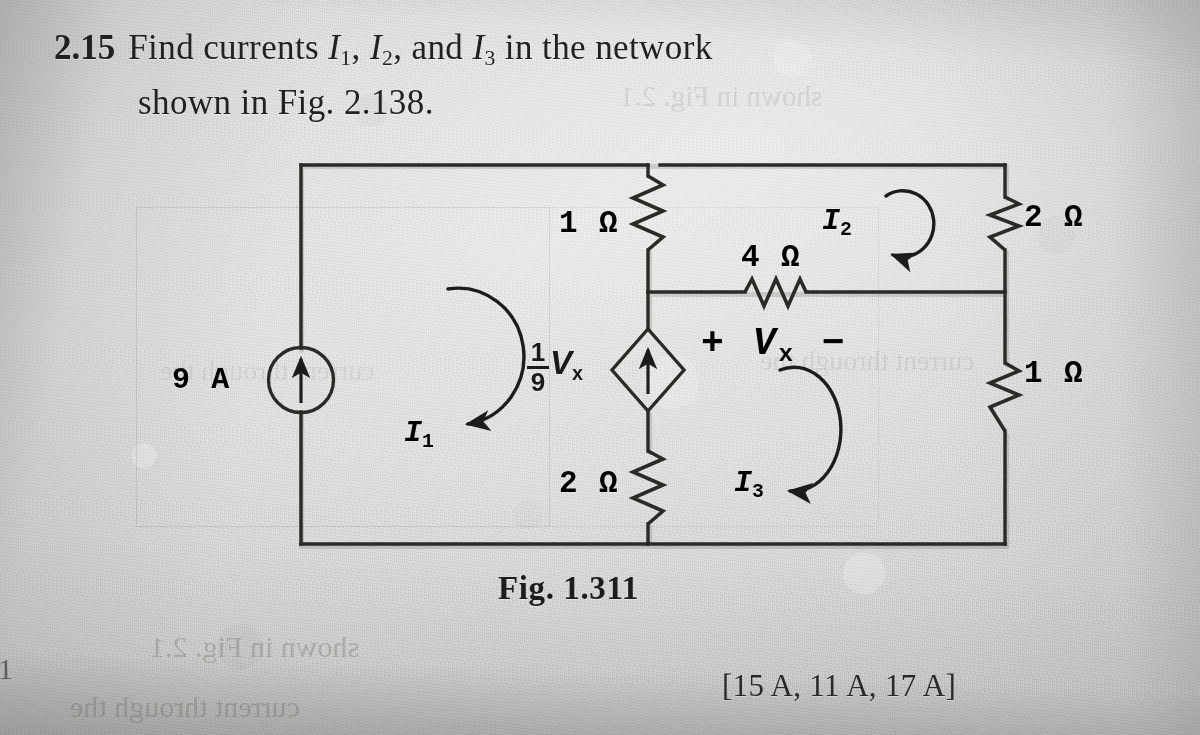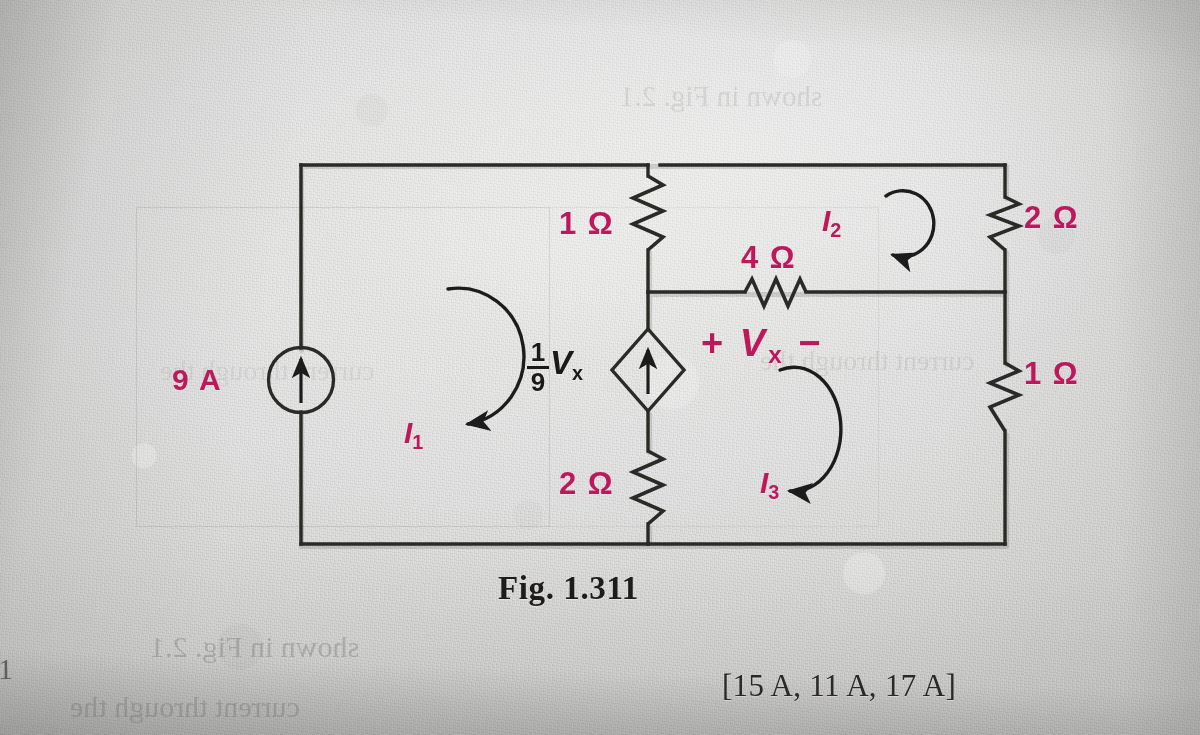--- a/index.html
+++ b/index.html
@@ -163,22 +163,22 @@
     font-size: 31px;
     letter-spacing: 0.3px;
     white-space: nowrap;
     text-shadow: 0 1px 0 rgba(255,255,255,0.35);
     text-align: right;
   }
 
   
   .clab {
     position: absolute;
-    color: #be185d;
-    font-family: Liberation Sans, sans-serif;
+    color: #000000;
+    font-family: Liberation Mono, monospace;
     font-weight: bold;
     white-space: nowrap;
     text-shadow: 0 1px 0 rgba(255,255,255,0.35);
   }
   .ohm {
     font-size: 31px;
     letter-spacing: 1.4px;
   }
   .cur-src-label {
     font-size: 30px;
@@ -264,20 +264,26 @@
     <div class="ghost-rect" style="left:136px; top:207px; width:412px; height:318px;"></div>
     <div class="ghost-rect" style="left:548px; top:207px; width:330px; height:318px; border-left:none; opacity:0.28;"></div>
     <div class="ghost-text blur" style="left:150px; top:630px; font-size:30px;">shown in Fig. 2.1</div>
     <div class="ghost-text blur" style="left:70px; top:690px; font-size:30px;">current through the</div>
     <div class="ghost-text blur" style="left:620px; top:80px; font-size:29px; opacity:0.5;">shown in Fig. 2.1</div>
     <div class="ghost-text blur" style="left:760px; top:345px; font-size:28px; opacity:0.42;">current through the</div>
     <div class="ghost-text blur" style="left:160px; top:355px; font-size:28px; opacity:0.34;">current through the</div>
     <div class="edge-glyph" style="left:-2px; top:652px; font-size:30px; opacity:0.8;">1</div>
   </div>
 
+  <div class="problem">
+    <div class="problem-line">
+      <span class="pnum">2.15</span><span>Find currents </span><span class="ital">I</span><span class="sub">1</span><span>, </span><span class="ital">I</span><span class="sub">2</span><span>, and </span><span class="ital">I</span><span class="sub">3</span><span> in the network</span>
+    </div>
+    <div class="problem-line line2">shown in Fig. 2.138.</div>
+  </div>
 
   <svg id="circuit" width="1200" height="735" viewBox="0 0 1200 735">
     <defs>
       <marker id="ahead" markerWidth="10" markerHeight="10" refX="6.5" refY="3.4" orient="auto" markerUnits="strokeWidth">
         <path d="M0,0.3 L7.4,3.4 L0,6.5 L1.9,3.4 Z" fill="#1f1e1c"></path>
       </marker>
       <marker id="ahead-src" markerWidth="9" markerHeight="9" refX="6" refY="3.1" orient="auto" markerUnits="strokeWidth">
         <path d="M0,0.2 L7,3.1 L0,6.0 L1.7,3.1 Z" fill="#1f1e1c"></path>
       </marker>
       <filter id="inkblur" x="-12%" y="-12%" width="124%" height="124%">
@@ -396,18 +402,18 @@
   <div class="clab vx-pol" style="left:701px; top:322px;">
     <span>+</span>
     <span class="vv">V</span><span class="sb">x</span>
     <span>−</span>
   </div>
 
   <div class="clab mesh-label" style="left:404px; top:416px;"><span>I</span><span class="sb">1</span></div>
 
   <div class="clab mesh-label" style="left:822px; top:204px;"><span>I</span><span class="sb">2</span></div>
 
-  <div class="clab mesh-label" style="left:760px; top:466px;"><span>I</span><span class="sb">3</span></div>
+  <div class="clab mesh-label" style="left:734px; top:466px;"><span>I</span><span class="sb">3</span></div>
 
   <div class="caption">Fig. 1.311</div>
   <div class="answer">[15 A, 11 A, 17 A]</div>
 
 </div>
 
 </body></html>

